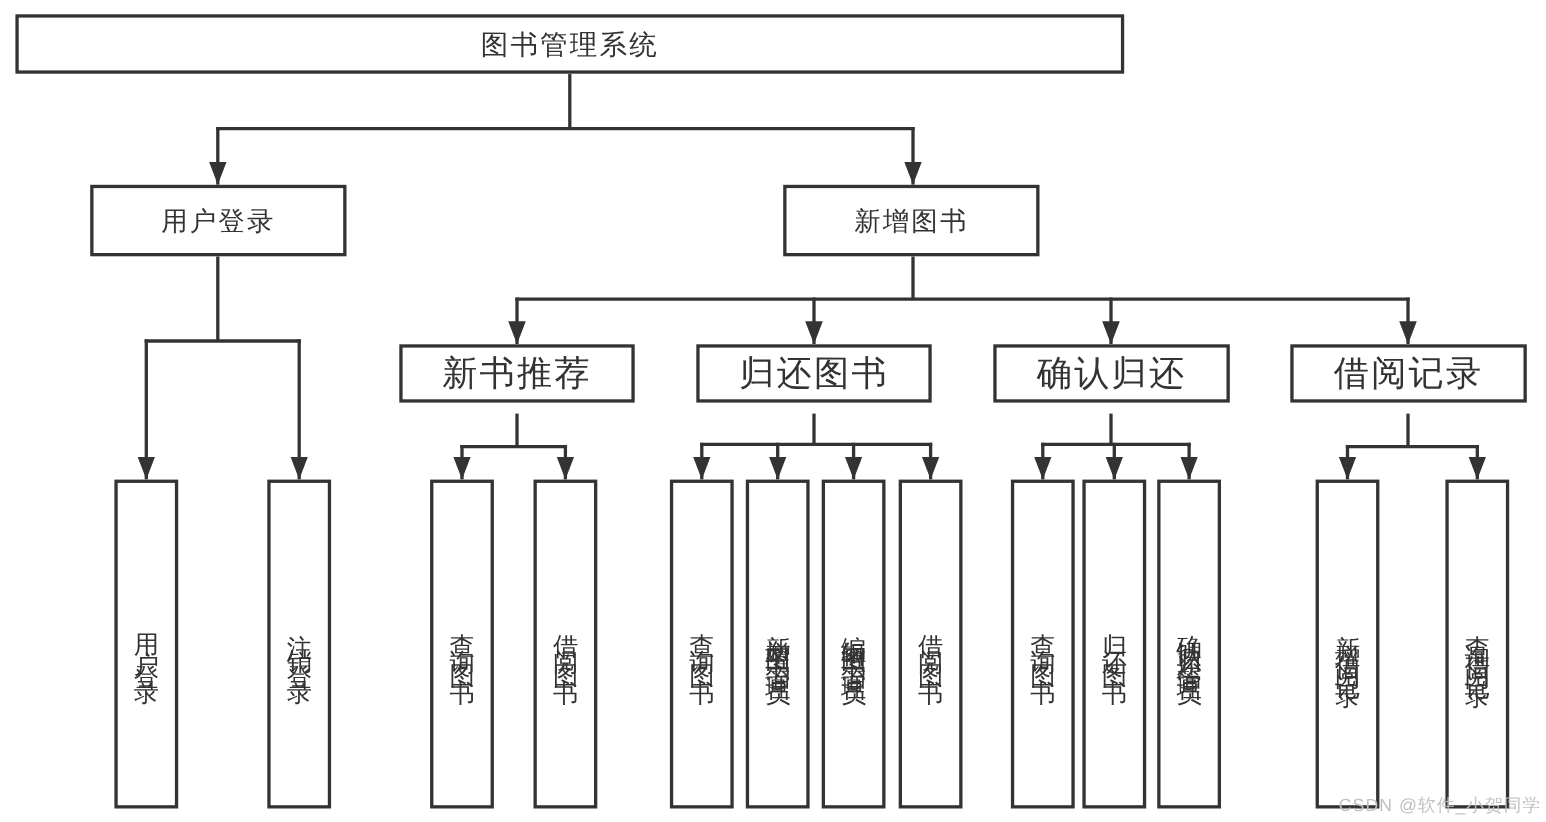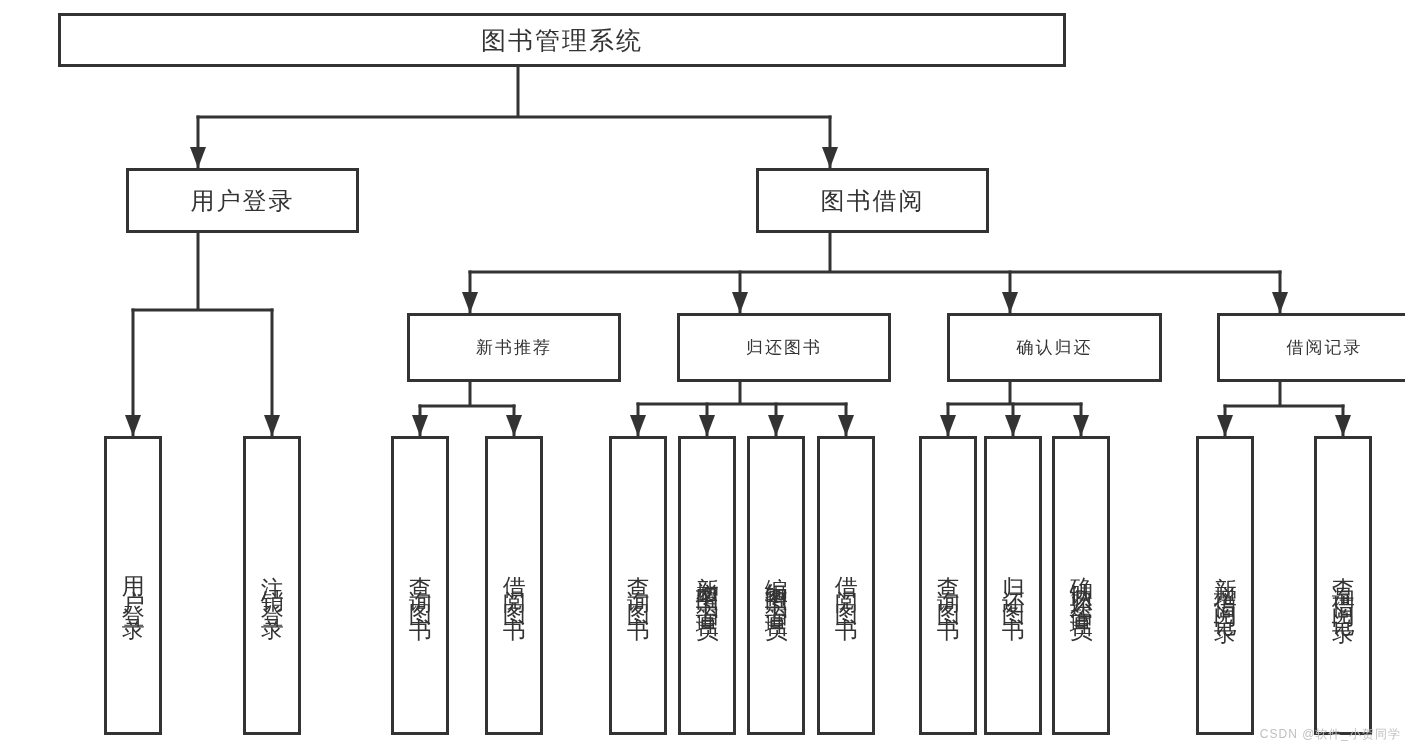--- a/index.html
+++ b/index.html
@@ -21,41 +21,41 @@
 
   .node {
     position: absolute;
     background: var(--bg, #ffffff);
     border: 3px solid var(--line, #333333);
     display: flex;
     align-items: center;
     justify-content: center;
     color: var(--text, #333333);
   }
-  .h  { font-size: 24px; letter-spacing: 2px; margin-left: 44px; }
+  .h  { font-size: 24px; letter-spacing: 2px; }
   .root { font-size: 25px; }
   .lv2 { top: 168px; height: 65px; }
-  .lv3 { top: 313px; height: 69px; font-size: 17px; }
+  .lv3 { top: 313px; height: 53px; font-size: 32px; }
 
   .v { top: 436px; width: 58px; height: 299px; }
   .v span {
     writing-mode: vertical-rl;
     text-orientation: mixed;
     font-size: 23px;
     line-height: 1.1;
   }
   .v4 span { letter-spacing: 14px; }
   .v6 span { letter-spacing: 9px; }
   .v9 span { letter-spacing: 6px; }
 
   .watermark {
     position: absolute;
     right: 4px;
     bottom: 4px;
-    font-size: 12px;
+    font-size: 16px;
     letter-spacing: 1px;
     color: var(--wm, #c0c0c0);
   }
 </style>
 </head>
 <body>
 
 <div class="canvas">
 
   <svg class="connectors" width="1405" height="747" viewBox="0 0 1405 747" aria-hidden="true">
@@ -121,21 +121,21 @@
   </svg>
 
   <div class="node h root" style="left:14px; top:13px; width:1008px; height:54px;">
     <span>图书管理系统</span>
   </div>
 
   <div class="node h lv2" style="left:82px; width:233px;">
     <span>用户登录</span>
   </div>
   <div class="node h lv2" style="left:712px; width:233px;">
-    <span>图书借阅</span>
+    <span>新增图书</span>
   </div>
 
   <div class="node h lv3" style="left:363px; width:214px;">
     <span>新书推荐</span>
   </div>
   <div class="node h lv3" style="left:633px; width:214px;">
     <span>归还图书</span>
   </div>
   <div class="node h lv3" style="left:903px; width:215px;">
     <span>确认归还</span>

